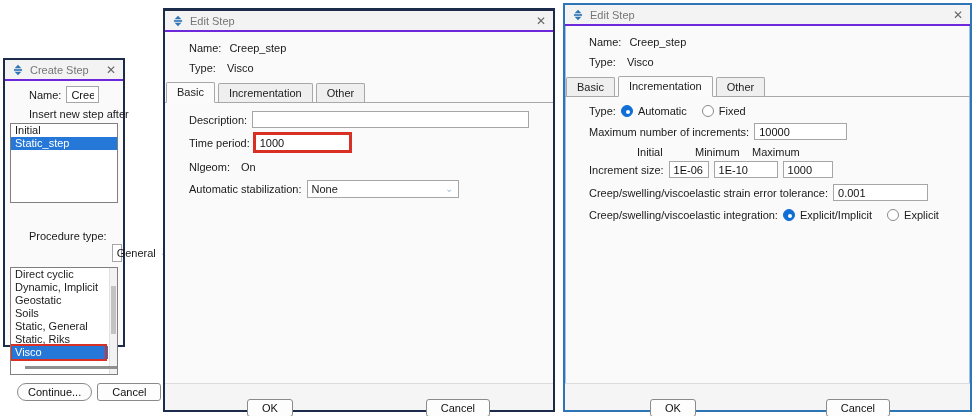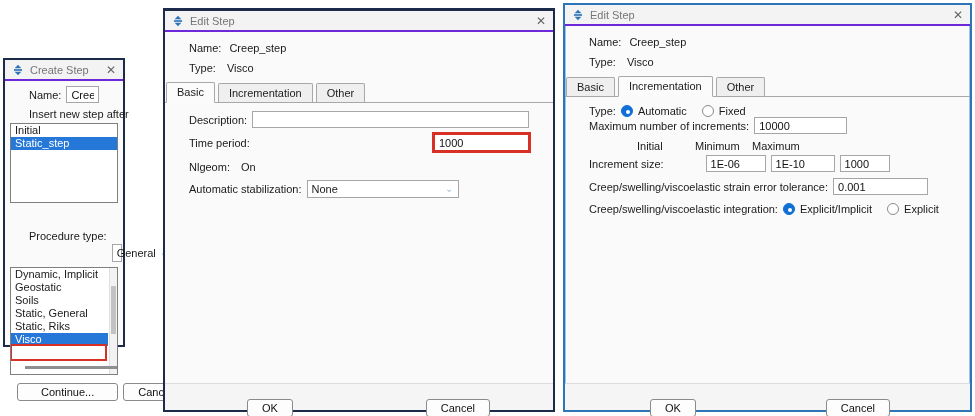--- a/index.html
+++ b/index.html
@@ -94,35 +94,36 @@
 
     <div class="row" style="margin-top:6px;">
       <span class="lbl">Procedure type:</span>
       <div class="selectbox" style="flex:1; min-width:0;margin-top:35px;">
         <span>General</span>
         <span class="chev">⌄</span>
       </div>
     </div>
 
     <div class="listbox" style="margin:5px 5px 0; height:108px;">
+      <div class="listitem">Direct cyclic</div>
       <div class="listitem">Dynamic, Implicit</div>
       <div class="listitem">Geostatic</div>
       <div class="listitem">Soils</div>
       <div class="listitem">Static, General</div>
       <div class="listitem">Static, Riks</div>
       <div class="listitem selected" style="width:calc(100% - 9px);">Visco</div>
       <div class="vscroll">
         <div class="vthumb"></div>
       </div>
       <div class="hthumb"></div>
       <div class="red-overlay" style="left:-1px; top:76px; width:97px; height:17px;"></div>
     </div>
 
     <div class="row" style="margin-top:8px; justify-content:space-between; padding:0 12px;">
-      <button class="btn" style="padding:0 23px;">Continue...</button>
+      <button class="btn" style="padding:0 10px;border-radius:9px;">Continue...</button>
       <button class="btn">Cancel</button>
     </div>
   </div>
 
   <div class="dialog dlg-dark" style="left:163px; top:8px; width:392px; height:404px; border-top-width:3px;">
     <div class="titlebar">
       <span style="display:flex;">
         <svg width="12" height="12" viewBox="0 0 16 16">
           <path d="M8 1 L12.5 5.8 H3.5 Z" fill="#2e75b6"></path>
           <rect x="2.6" y="6.9" width="10.8" height="2.2" fill="#2e75b6"></rect>
@@ -146,21 +147,21 @@
       <div class="tab active">Basic</div>
       <div class="tab">Incrementation</div>
       <div class="tab">Other</div>
     </div>
 
     <div class="row" style="margin-top:8px;">
       <span class="lbl">Description:</span>
       <input class="textbox" style="flex: 1 1 0%; min-width: 0px;" value="">
     </div>
 
-    <div class="row" style="margin-top:6px;justify-content:space-between;">
+    <div class="row" style="margin-top:6px;">
       <span class="lbl">Time period:</span>
       <input class="textbox red-box" style="width: 95px;" value="1000">
     </div>
 
     <div class="row" style="margin-top:10px;">
       <span class="lbl">Nlgeom:</span>
       <span style="margin-left:6px;">On</span>
     </div>
 
     <div class="row" style="margin-top:7px;">
@@ -206,34 +207,34 @@
     </div>
 
     <div class="row" style="margin-top:8px;">
       <span class="lbl">Type:</span>
       <span class="radio on"></span>
       <span class="radio-lbl">Automatic</span>
       <span class="radio off"></span>
       <span class="radio-lbl">Fixed</span>
     </div>
 
-    <div class="row" style="">
+    <div class="row" style="margin-top:6px;">
       <span class="lbl">Maximum number of increments:</span>
       <input class="textbox" style="width: 93px;" value="10000">
     </div>
 
     <div class="row" style="margin-top:6px; padding-left:72px;">
       <span class="colhead" style="width:53px;">Initial</span>
       <span class="colhead" style="width:52px;">Minimum</span>
       <span class="colhead">Maximum</span>
     </div>
 
     <div class="row" style="margin-top:3px;">
       <span class="lbl">Increment size:</span>
-      <input class="textbox" style="width: 60px; margin-left: 37px;" value="1E-06">
+      <input class="textbox" style="width: 40px;" value="1E-06">
       <input class="textbox" style="width: 64px;" value="1E-10">
       <input class="textbox" style="width: 50px;" value="1000">
     </div>
 
     <div class="row" style="margin-top:6px;">
       <span class="lbl">Creep/swelling/viscoelastic strain error tolerance:</span>
       <input class="textbox" style="width: 95px;" value="0.001">
     </div>
 
     <div class="row" style="margin-top:8px;">

